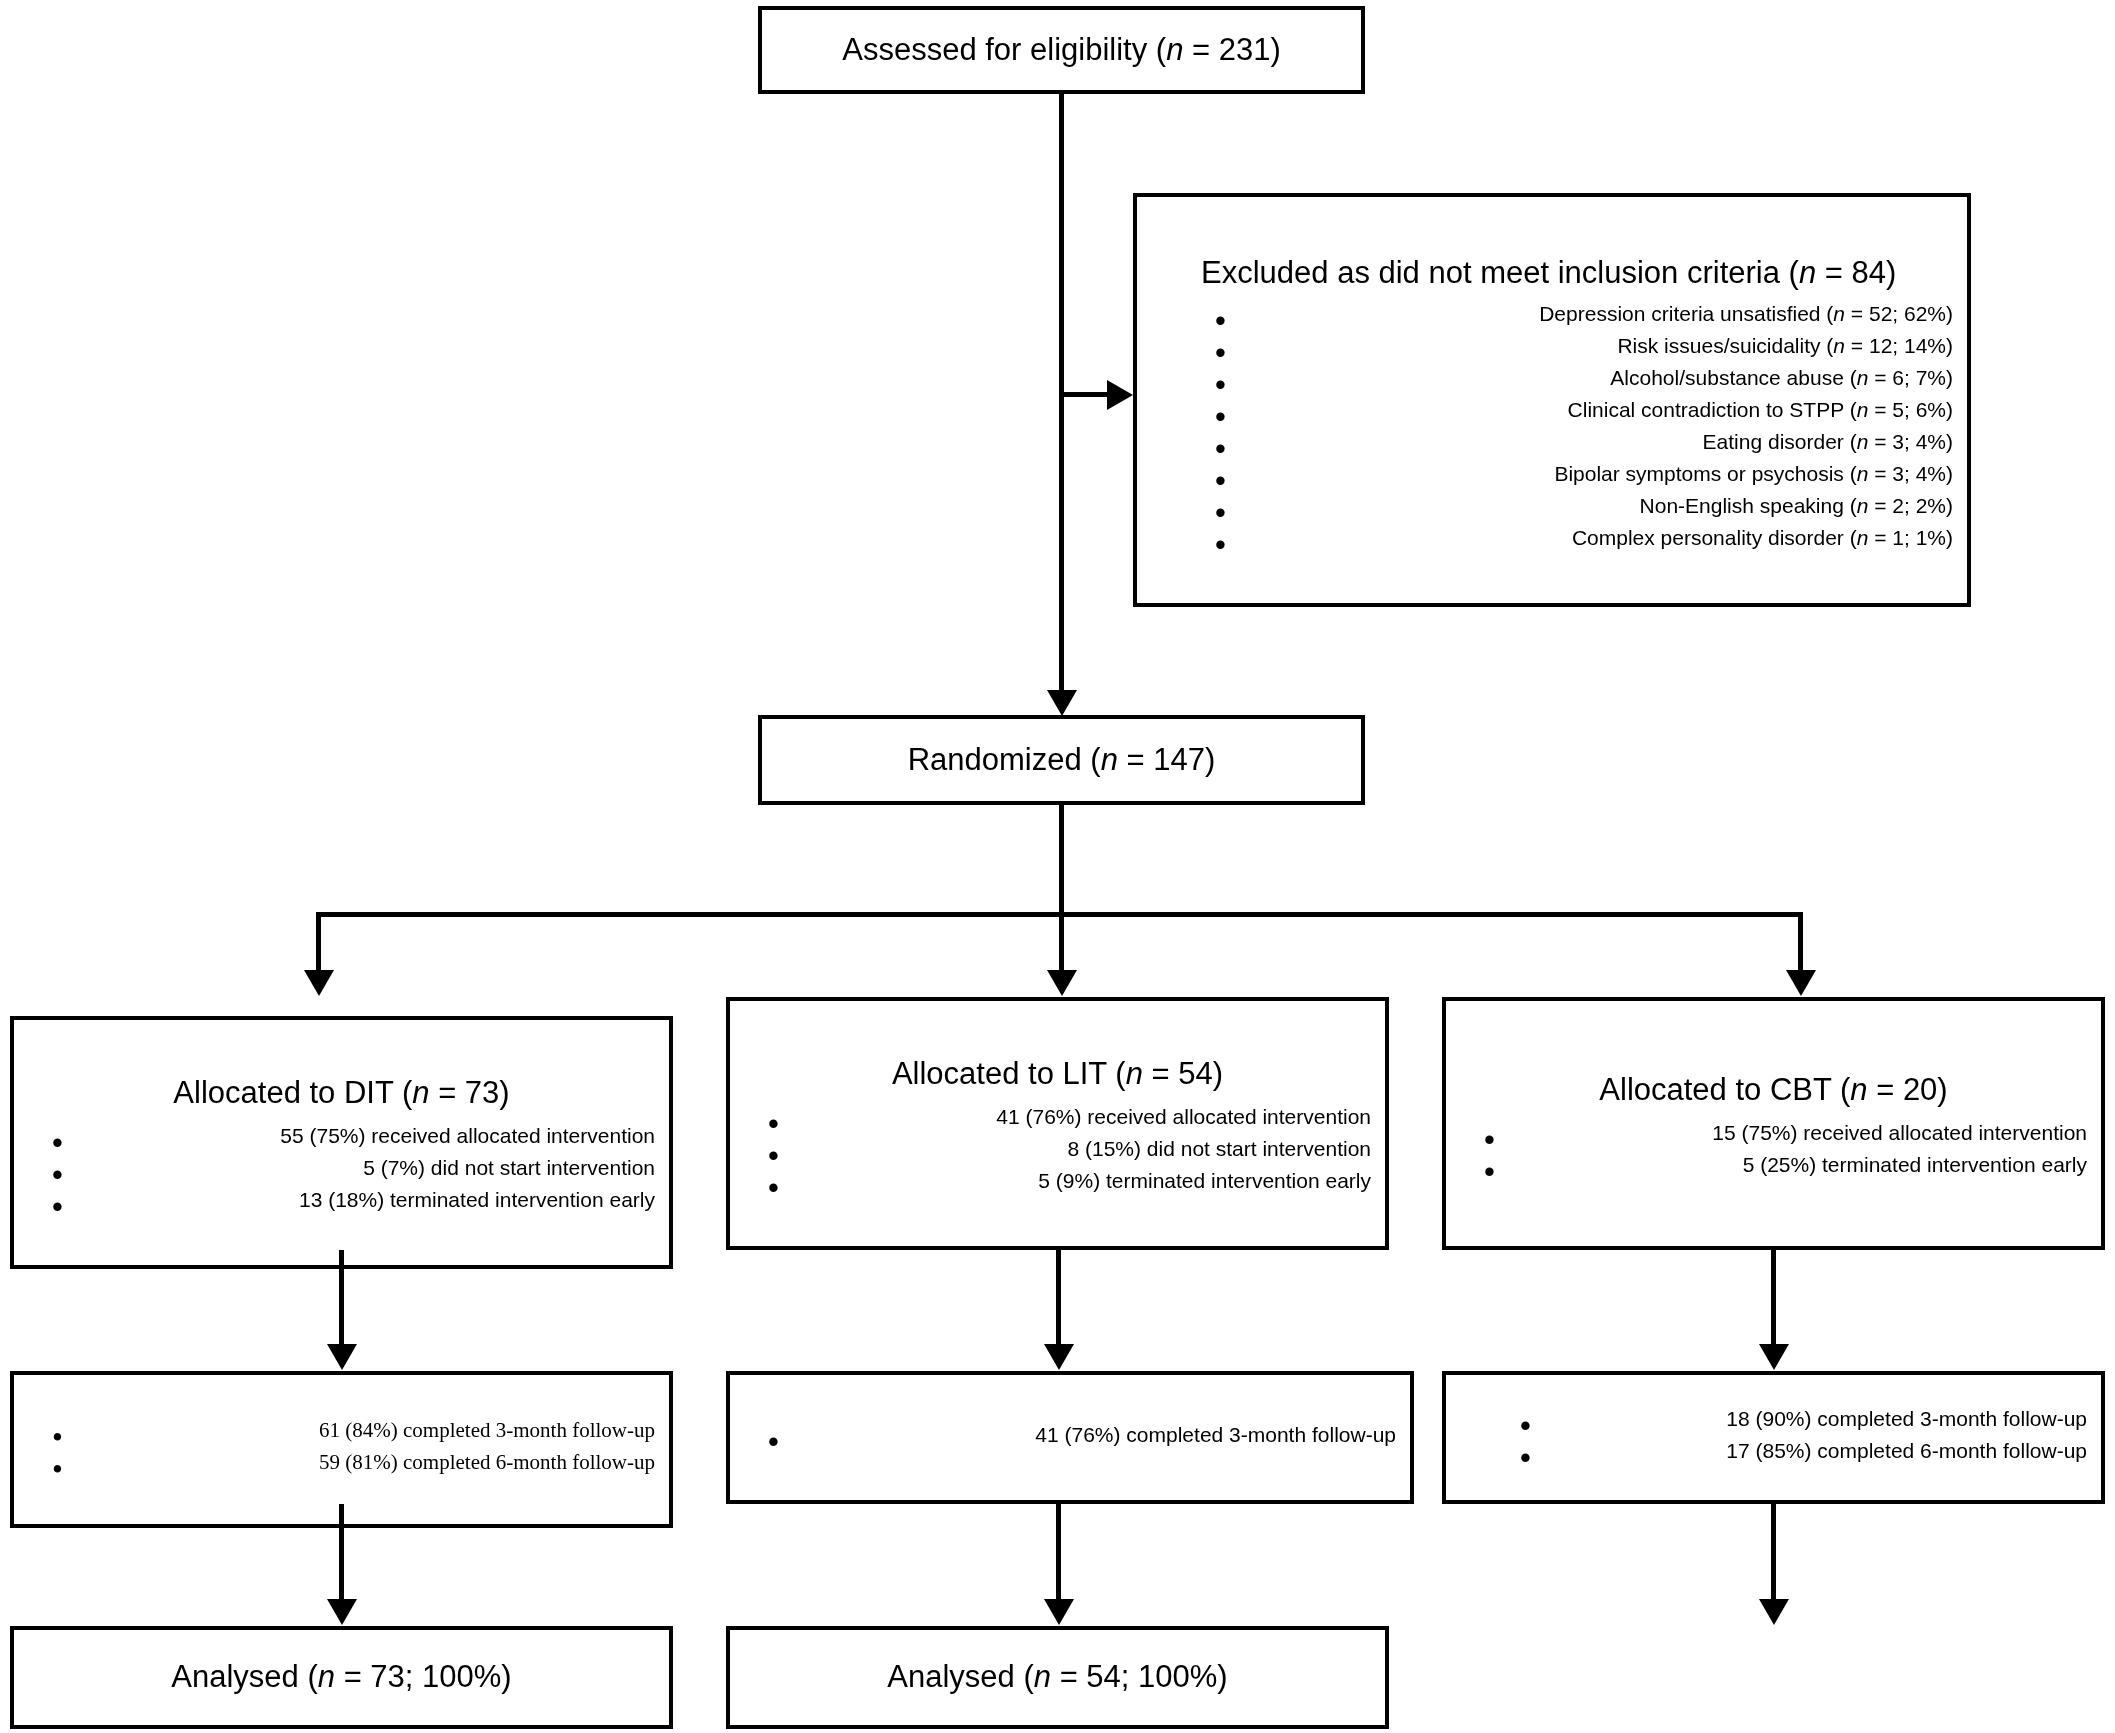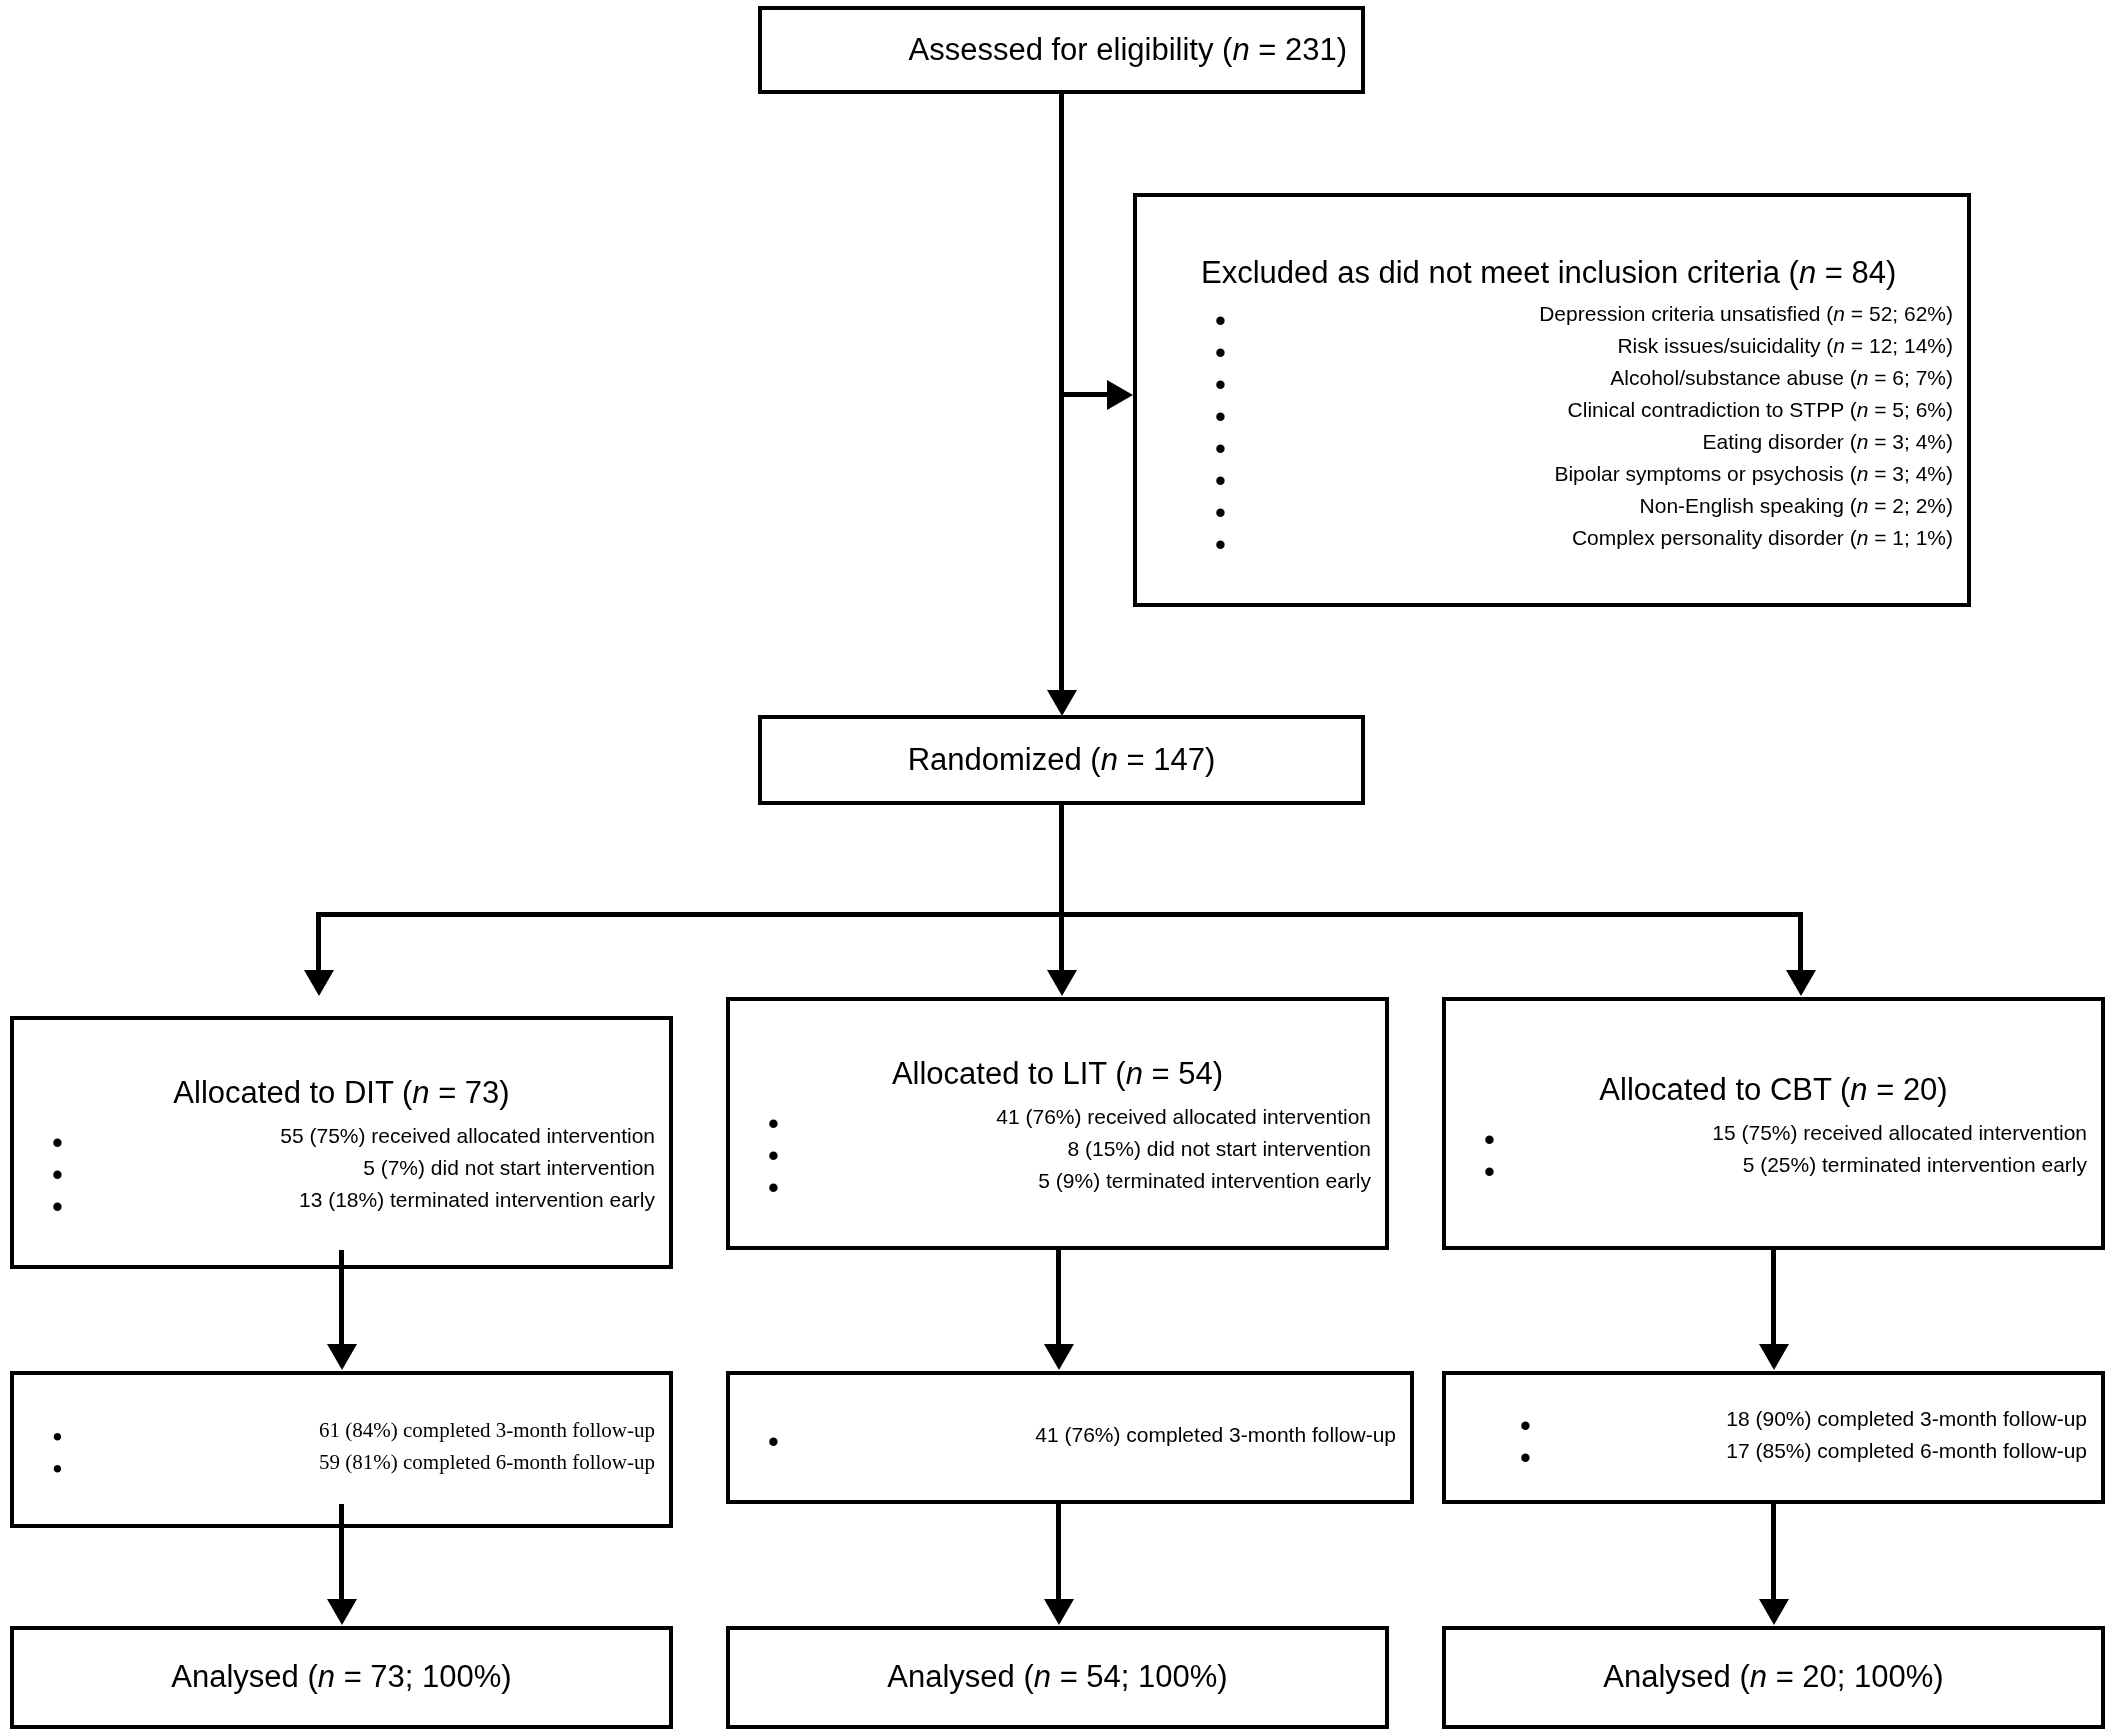--- a/index.html
+++ b/index.html
@@ -84,21 +84,21 @@
     border-top: 15px solid transparent;
     border-bottom: 15px solid transparent;
     border-left: 26px solid #000;
   }
 </style>
 </head>
 <body>
 
 <div id="diagram">
 
-  <div class="box box-center" style="left:758px; top:6px; width:607px; height:88px;align-items:flex-end;">
+  <div class="box box-center" style="left:758px; top:6px; width:607px; height:88px;">
     <div>
       <span>Assessed for eligibility (</span><em class="n">n</em><span> = 231)</span>
     </div>
   </div>
 
   <div class="vline" style="left:1059px; top:94px; height:601px;"></div>
   <div class="arrow-down" style="left:1047px; top:690px;"></div>
 
   <div class="hline" style="left:1059px; top:392px; width:64px;"></div>
   <div class="arrow-right" style="left:1107px; top:380px;"></div>
@@ -212,20 +212,15 @@
       <span>Analysed (</span><em class="n">n</em><span> = 73; 100%)</span>
     </div>
   </div>
 
   <div class="box box-center" style="left:726px; top:1626px; width:663px; height:103px;">
     <div>
       <span>Analysed (</span><em class="n">n</em><span> = 54; 100%)</span>
     </div>
   </div>
 
-  <div class="box box-center" style="left:1442px; top:1626px; width:663px; height:103px;">
-    <div>
-      <span>Analysed (</span><em class="n">n</em><span> = 20; 100%)</span>
-    </div>
-  </div>
 
 </div>
 
 
 </body></html>

